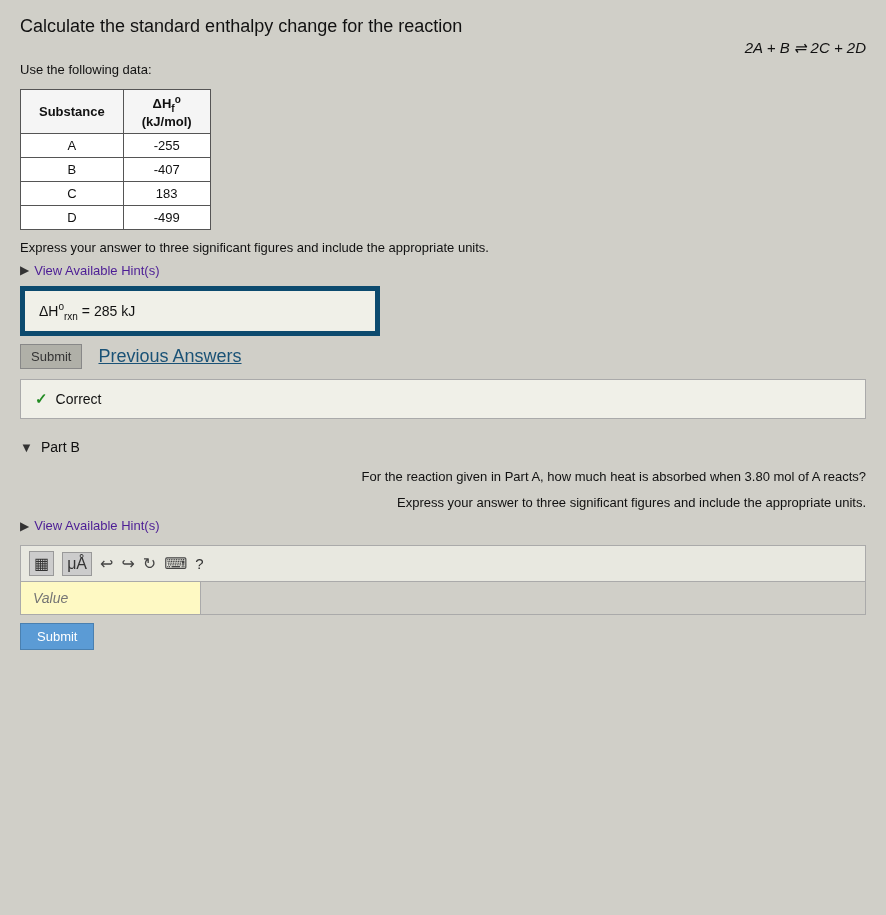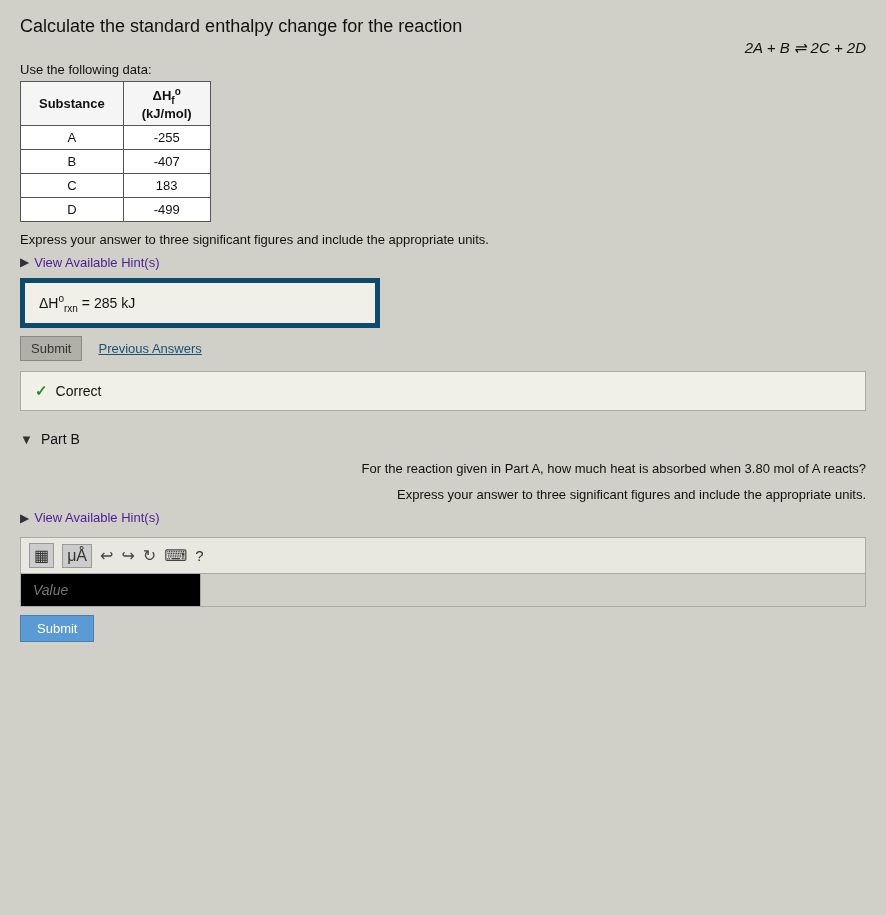--- a/index.html
+++ b/index.html
@@ -22,21 +22,21 @@
 
     .reaction-formula {
       text-align: right;
       font-size: 15px;
       margin-bottom: 5px;
       font-style: italic;
     }
 
     .use-data-label {
       font-size: 13px;
-      margin-bottom: 4px;
+      margin-bottom: 12px;
     }
 
     table.data-table {
       border-collapse: collapse;
       margin-bottom: 10px;
       background: #ffffff;
     }
 
     table.data-table th,
     table.data-table td {
@@ -96,21 +96,21 @@
       background: #b0b0a8;
       border: 1px solid #888;
       padding: 4px 10px;
       font-size: 13px;
       cursor: pointer;
       color: #333;
     }
 
     .prev-answers-link {
       color: #1a5276;
-      font-size: 13px;
+      font-size: 18px;
       text-decoration: underline;
       cursor: pointer;
     }
 
     .correct-box {
       background: #f0f0e8;
       border: 1px solid #aaa;
       padding: 10px 14px;
       display: flex;
       align-items: center;
@@ -200,21 +200,21 @@
 
     .input-fields-row {
       display: flex;
       border: 1px solid #aaa;
       min-width: 360px;
     }
 
     .value-input {
       border: none;
       border-right: 1px solid #aaa;
-      background: #000000;
+      background: #fef9c3;
       padding: 8px 12px;
       font-size: 14px;
       font-style: italic;
       color: #888;
       width: 180px;
       outline: none;
     }
 
     .units-input {
       border: none;

